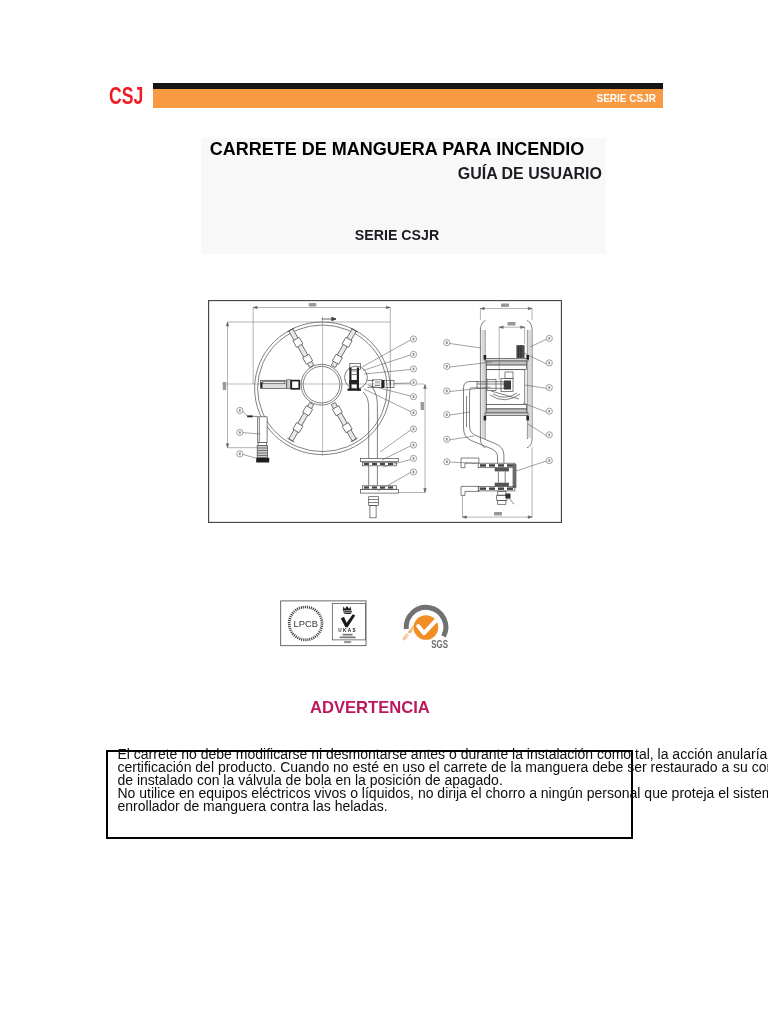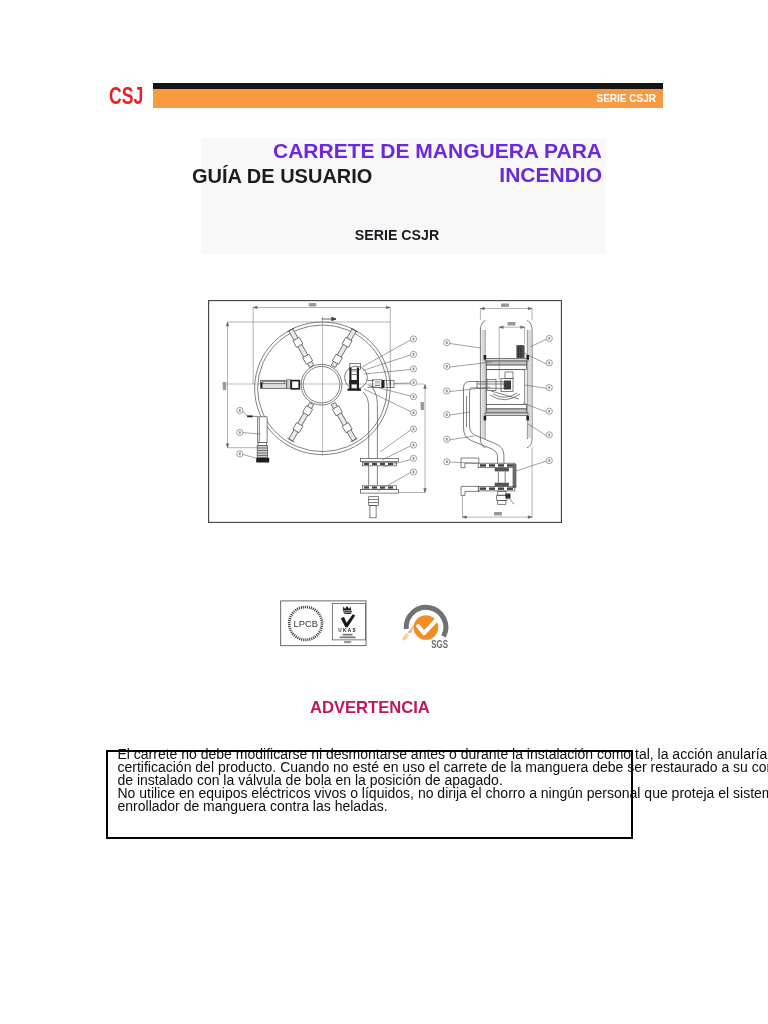--- a/index.html
+++ b/index.html
@@ -13,23 +13,23 @@
 <div class="abs" style="left:109px;top:82.5px;font-size:23.5px;font-weight:bold;color:#ee1c24;transform:scaleX(0.75);transform-origin:0 0;">CSJ</div>
 
 <div class="abs" style="left:153px;top:83px;width:510px;height:5.5px;background:#141414;"></div>
 
 <div class="abs" style="left:153px;top:88.5px;width:510px;height:19.5px;background:#f79a41;"></div>
 
 <div class="abs" style="left:153px;top:88.5px;width:503px;height:19.5px;line-height:19.5px;text-align:right;font-size:10px;font-weight:bold;color:#ffffff;">SERIE CSJR</div>
 
 <div class="abs" style="left:201px;top:138px;width:405px;height:116px;background:#f8f8f8;"></div>
 
-<div class="abs" style="left:192px;top:139px;width:410px;line-height:normal;text-align:right;font-size:21px;font-weight:bold;color:#6d28d9;">CARRETE DE MANGUERA PARA INCENDIO</div>
-
-<div class="abs" style="left:192px;top:164.5px;width:410px;line-height:normal;text-align:left;font-size:20px;font-weight:bold;color:#1c1b22;">GUÍA DE USUARIO</div>
+<div class="abs" style="left:192px;top:139px;width:410px;line-height:normal;text-align:center;font-size:18px;font-weight:bold;color:#000000;">CARRETE DE MANGUERA PARA INCENDIO</div>
+
+<div class="abs" style="left:192px;top:164.5px;width:410px;line-height:normal;text-align:right;font-size:16px;font-weight:bold;color:#1c1b22;">GUÍA DE USUARIO</div>
 
 <div class="abs" style="left:192px;top:226.5px;width:410px;line-height:normal;text-align:center;font-size:14.2px;font-weight:bold;color:#1c1b22;">SERIE CSJR</div>
 
 <div class="abs" style="left:208px;top:300px;width:354px;height:223px;">
 <svg width="354" height="223" viewBox="0 0 354 223">
 <g fill="none" stroke="#4a4a4a" stroke-width="0.7">
 
 <rect x="0.6" y="0.6" width="352.8" height="221.8" stroke="#3f3f3f" stroke-width="1.1"></rect>
 
 <ellipse cx="114.4" cy="88.3" rx="67.8" ry="66.3"></ellipse>

